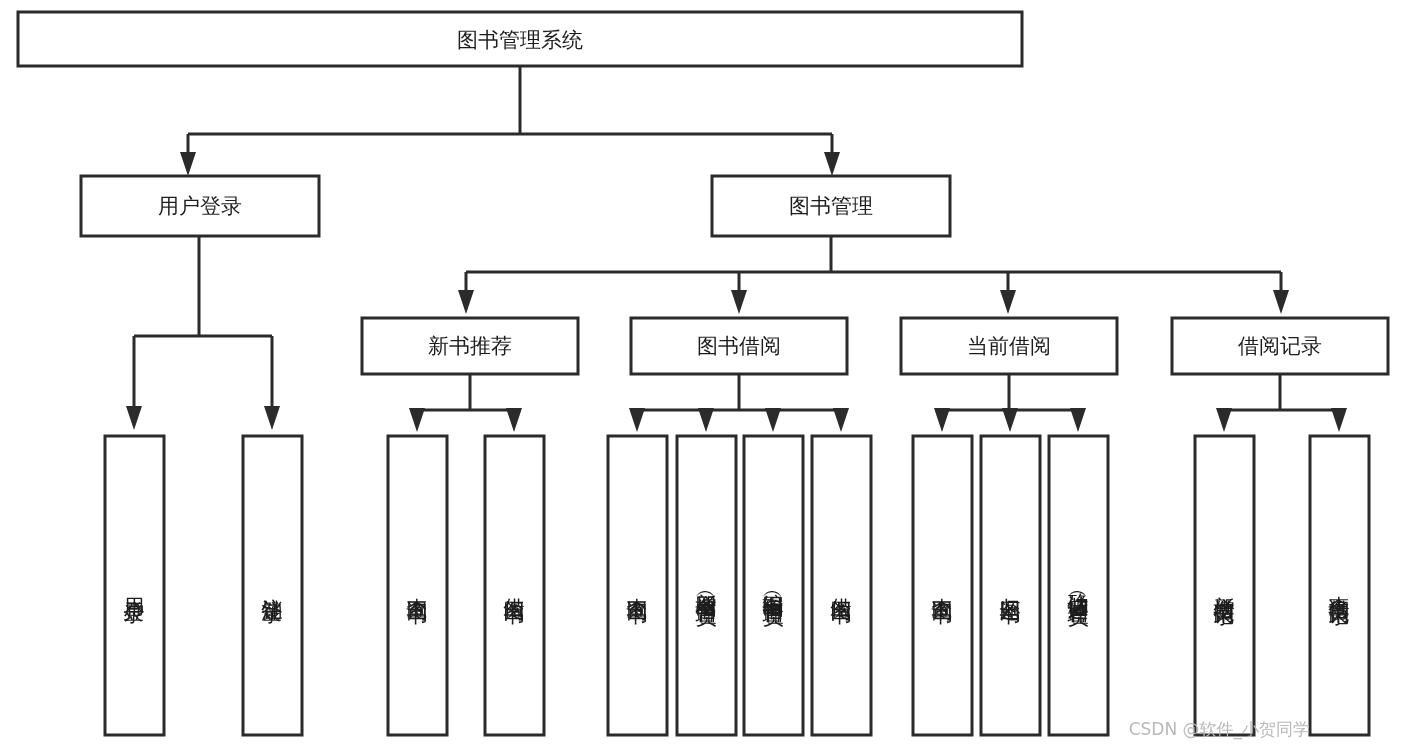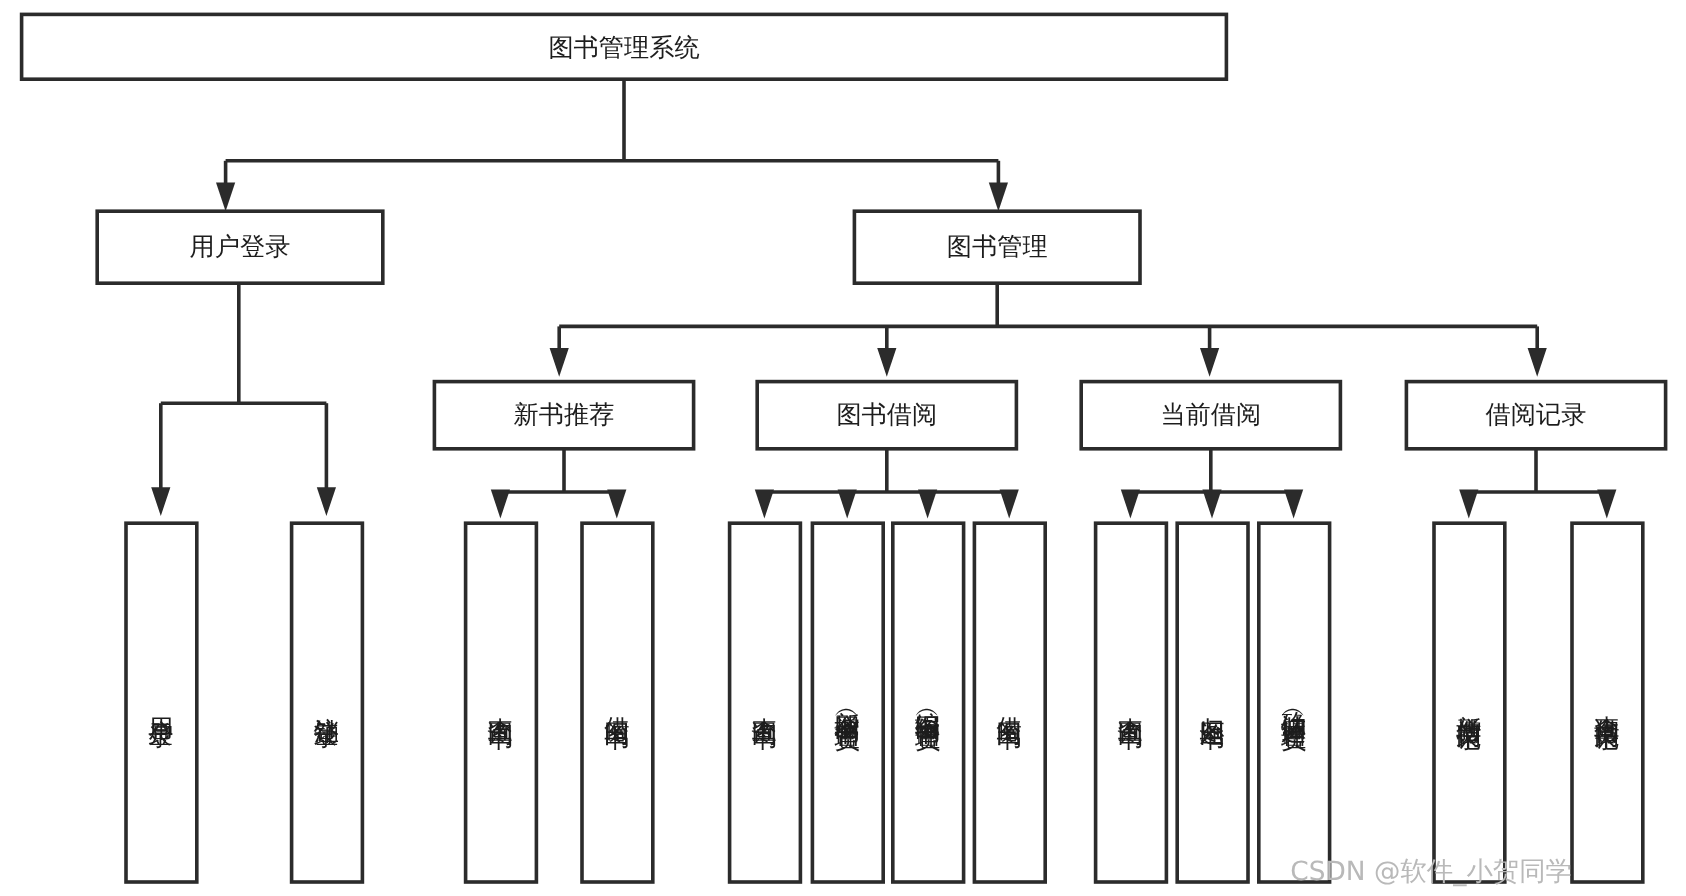--- a/index.html
+++ b/index.html
@@ -58,21 +58,21 @@
     text-orientation: upright;
     letter-spacing: 2px;
     dominant-baseline: central;
     text-anchor: middle;
   }
   .watermark-text {
     position: absolute;
     right: 8px;
     bottom: 6px;
     font-family: "DejaVu Sans", "Liberation Sans", sans-serif;
-    font-size: 22px;
+    font-size: 17px;
     color: #b9b9b9;
     white-space: nowrap;
     user-select: none;
   }
 </style>
 </head>
 <body>
 
 <div id="diagram-root">
 

